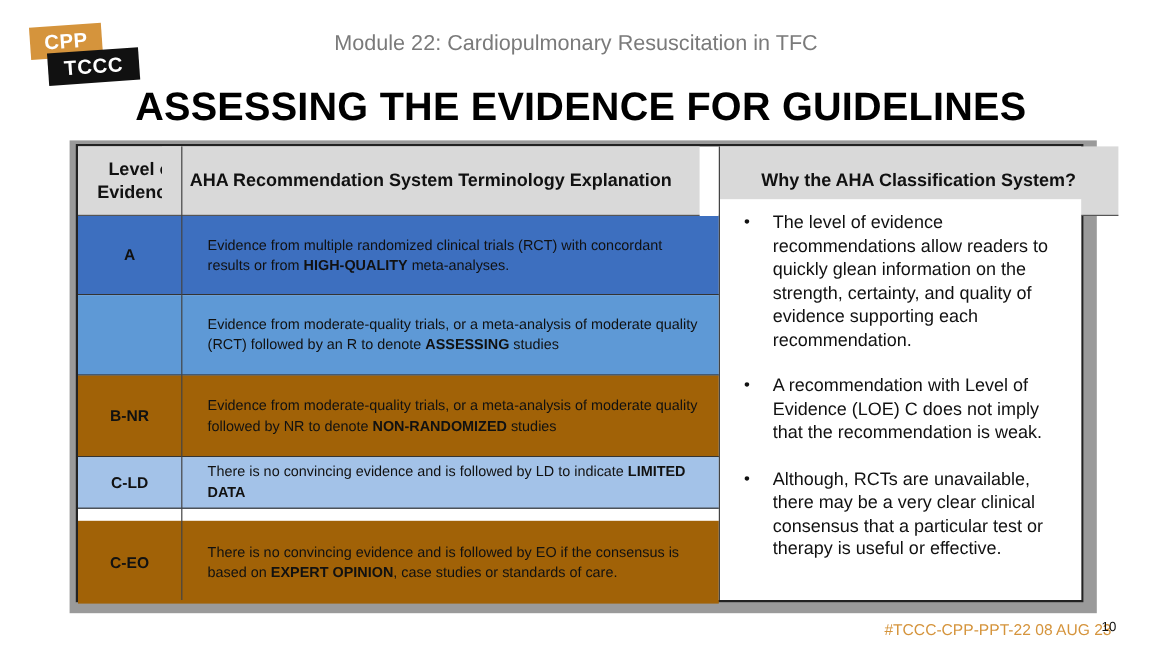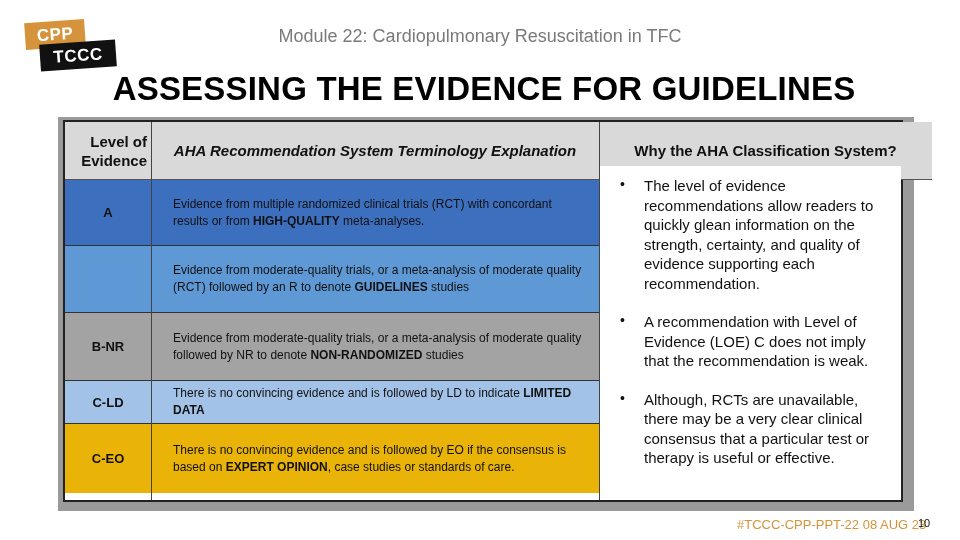--- a/index.html
+++ b/index.html
@@ -6,21 +6,21 @@
   body { width:960px; height:540px; background:#ffffff; position:relative; overflow:hidden; font-family:"Liberation Sans", sans-serif; }
   .logo { position:absolute; left:0; top:0; }
   .logo-cpp { position:absolute; left:25px; top:21px; width:60px; height:27px; background:#d5943c; color:#fff; font-weight:bold; font-size:17px; line-height:27px; text-align:center; transform:rotate(-4deg); letter-spacing:0.5px; }
   .logo-tccc { position:absolute; left:40px; top:42px; width:76px; height:27px; background:#111; color:#fff; font-weight:bold; font-size:17px; line-height:27px; text-align:center; transform:rotate(-4deg); letter-spacing:0.5px; }
   .module { position:absolute; left:0; width:960px; top:26px; text-align:center; font-weight:normal; font-size:18px; color:#7a7a7a; }
   .title { position:absolute; left:0; width:968px; top:70px; text-align:center; font-weight:bold; font-size:33px; color:#000; letter-spacing:0.2px; }
   .table-shadow { position:absolute; left:58px; top:117px; width:856px; height:394px; background:#9a9a9a; }
   .table { position:absolute; left:63px; top:120px; width:840px; height:382px; border:2px solid #222; box-sizing:border-box; background:#fff; }
   .hdr { position:absolute; top:0; height:58px; background:#d9d9d9; border-bottom:1px solid #555; box-sizing:border-box; display:flex; align-items:center; justify-content:center; text-align:center; font-weight:bold; font-size:15px; color:#111; line-height:19px; }
   .col1 { left:0; width:86px; }
-  .col2 { left:86px; width:448px;font-style:italic; }
+  .col2 { left:70px; width:448px; }
   .col3 { left:534px; width:333px; }
   .vline { position:absolute; top:0; bottom:0; width:1px; background:#444; }
   .row { position:absolute; left:0; width:534px; border-bottom:1px solid #333; box-sizing:border-box; }
   .row .lvl { position:absolute; left:0; top:0; bottom:0; width:86px; display:flex; align-items:center; justify-content:center; font-weight:bold; font-size:13px; color:#111; }
   .row .desc { position:absolute; left:108px; right:10px; top:0; bottom:0; display:flex; align-items:center; font-size:12px; color:#111; line-height:17px; }
   .why { position:absolute; left:535px; top:44px; width:301px; bottom:0; background:#fff; padding:10px 10px 0 18px; box-sizing:border-box; }
   .why ul { margin:0; padding:0; list-style:none; }
   .why li { position:relative; padding-left:26px; font-size:15px; line-height:19.5px; color:#111; margin-bottom:19px; }
   .why li::before { content:"•"; position:absolute; left:2px; top:-1px; font-size:14px; }
   .footer { position:absolute; left:737px; top:517px; font-size:13px; color:#d5943c; }
@@ -44,36 +44,36 @@
   <div class="hdr col3">Why the AHA Classification System?</div>
 
   <div class="row" style="top: 58px; height: 66px; background: rgb(61, 111, 191);">
     <div class="lvl">A</div>
     <div class="desc">
         <span><span>Evidence from multiple randomized clinical trials (RCT) with concordant results or from </span><b>HIGH-QUALITY</b><span> meta-analyses.</span></span>
       </div>
   </div>
   <div class="row" style="top: 124px; height: 67px; background: rgb(94, 153, 214);">
     <div class="desc">
-        <span><span>Evidence from moderate-quality trials, or a meta-analysis of moderate quality (RCT) followed by an R to denote </span><b>GUIDELINES</b><span> studies</span></span>
+        <span><span>Evidence from moderate-quality trials, or a meta-analysis of moderate quality (RCT) followed by an R to denote </span><b>ASSESSING</b><span> studies</span></span>
       </div>
   </div>
-  <div class="row" style="top: 191px; height: 68px; background: #a3a3a3;">
+  <div class="row" style="top: 191px; height: 68px; background: #a16207;">
     <div class="lvl">B-NR</div>
     <div class="desc">
         <span><span>Evidence from moderate-quality trials, or a meta-analysis of moderate quality followed by NR to denote </span><b>NON-RANDOMIZED</b><span> studies</span></span>
       </div>
   </div>
   <div class="row" style="top: 259px; height: 43px; background: rgb(163, 194, 232);">
     <div class="lvl">C-LD</div>
     <div class="desc">
         <span><span>There is no convincing evidence and is followed by LD to indicate </span><b>LIMITED DATA</b><span></span></span>
       </div>
   </div>
-  <div class="row" style="top: 302px; height: 69px; border-bottom: none; background: #eab308;">
+  <div class="row" style="top: 312px; height: 69px; border-bottom: none; background: #a16207;">
     <div class="lvl">C-EO</div>
     <div class="desc">
         <span><span>There is no convincing evidence and is followed by EO if the consensus is based on </span><b>EXPERT OPINION</b><span>, case studies or standards of care.</span></span>
       </div>
   </div>
 
   <div class="vline" style="left:86px;"></div>
   <div class="vline" style="left:534px;"></div>
 
   <div class="why">

